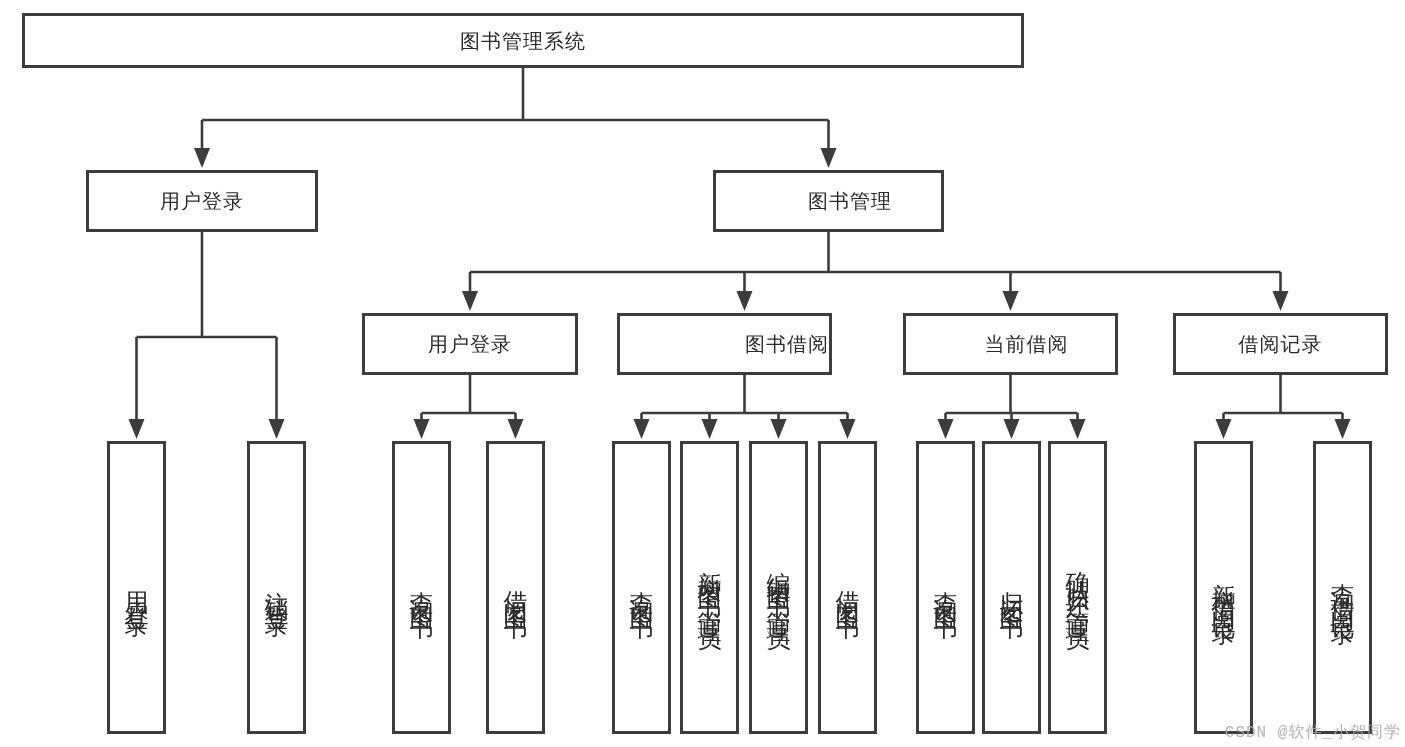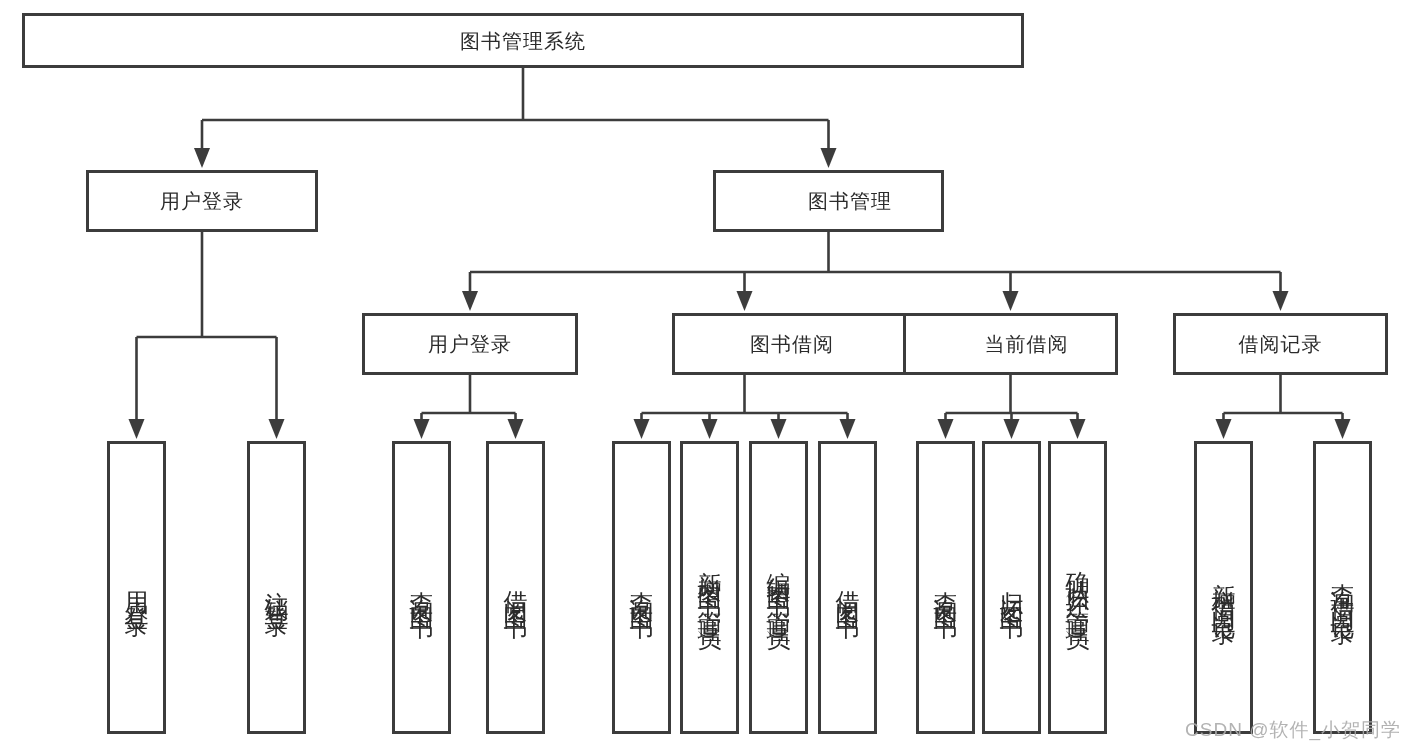--- a/index.html
+++ b/index.html
@@ -37,26 +37,27 @@
     writing-mode:vertical-rl;
     text-orientation:mixed;
     font-size:24px;
     letter-spacing:8px;
     line-height:1;
     white-space:nowrap;
   }
   #watermark{
     position:absolute;
     right:4px;bottom:4px;
-    font-size:19px;
+    font-size:16px;
     color:var(--watermark);
     opacity:.9;
     letter-spacing:1px;
     z-index:5;
     pointer-events:none;
+    font-family:Liberation Mono, monospace;
   }
   svg line, svg path{stroke:var(--line);stroke-width:2.6;fill:none;}
   svg polygon{fill:var(--line);stroke:none;}
 </style>
 </head>
 <body>
 
 <div id="stage">
 
   <svg id="wires" viewBox="0 0 1405 747">
@@ -116,21 +117,21 @@
   <div class="box lvl2" style="left:86px;width:232px;">
     <span class="h-label">用户登录</span>
   </div>
   <div class="box lvl2" style="left:713px;width:231px;padding-left:43px;">
     <span class="h-label">图书管理</span>
   </div>
 
   <div class="box lvl3" style="left:362px;width:216px;">
     <span class="h-label">用户登录</span>
   </div>
-  <div class="box lvl3" style="left:672px;width:240px;">
+  <div class="box lvl3" style="left:617px;width:215px;justify-content:flex-end;">
     <span class="h-label">图书借阅</span>
   </div>
   <div class="box lvl3" style="left:903px;width:215px;padding-left:32px;">
     <span class="h-label">当前借阅</span>
   </div>
   <div class="box lvl3" style="left:1173px;width:215px;">
     <span class="h-label">借阅记录</span>
   </div>
 
   <div class="box leaf" style="left:107px;">

